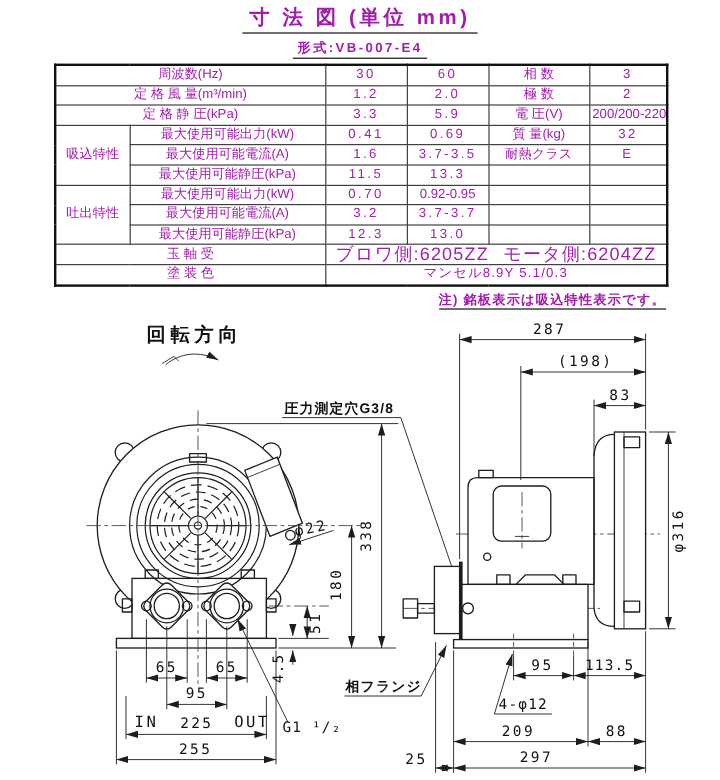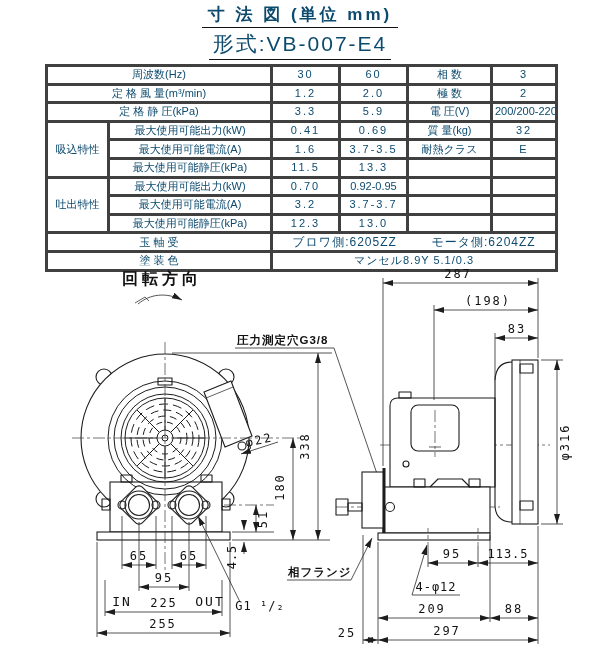--- a/index.html
+++ b/index.html
@@ -1,36 +1,36 @@
 <!DOCTYPE html>
 <html><head>
 <meta charset="utf-8">
 <style>
   html,body{margin:0;padding:0;background:#e8e8e8;}
   .page{position:relative;width:600px;height:650px;background:#ffffff;overflow:hidden;
-        font-family:"Liberation Sans","DejaVu Sans",sans-serif;color:#0c4a6e;}
+        font-family:"Liberation Sans","DejaVu Sans",sans-serif;color:#a21caf;}
   
   .hdr{padding-top:3px;text-align:center;}
   .title{display:inline-block;font-size:17px;letter-spacing:3px;font-weight:bold;
          border-bottom:1.5px solid #111;padding:0 6px 1px 6px;}
   .model{display:block;margin-top:2px;}
-  .model span{display:inline-block;font-size:21px;letter-spacing:2px;font-weight:normal;
+  .model span{display:inline-block;font-size:11px;letter-spacing:2px;font-weight:bold;
          border-bottom:1.5px solid #111;padding:0 4px 1px 4px;}
   
   table.spec{border-collapse:collapse;table-layout:fixed;width:510px;margin:4px 0 0 45px;
              border:2px solid #111;}
-  table.spec td{border:3px solid #404040;height:15.6px;padding:0 2px;font-size:11px;
+  table.spec td{border:1px solid #404040;height:15.6px;padding:0 2px;font-size:11px;
                 text-align:center;overflow:hidden;white-space:nowrap;line-height:1;}
   td.lab{text-align:center;}
   td.sublab{text-align:left;padding-left:3px;font-size:10.5px;}
   td.grp{font-size:11px;margin-left:40px;}
   td.rlab{text-align:left;padding-left:6px;}
   td.val{font-size:11.5px;letter-spacing:2px;}
   td.small{font-size:8.5px;letter-spacing:0;}
-  .bear{display:flex;justify-content:space-around;letter-spacing:1px;font-size:12px;}
+  .bear{display:flex;justify-content:space-around;letter-spacing:1px;font-size:15px;}
   
   .note{width:555px;text-align:right;margin-top:3px;font-size:11px;font-weight:bold;}
   .note span{border-bottom:1px solid #111;padding-bottom:1px;letter-spacing:1px;}
   
   svg.draw{position:absolute;left:0;top:250px;}
   .ln{stroke:#1d1d1d;fill:none;stroke-width:1.1;stroke-linejoin:round;}
   .lnw{stroke:#1d1d1d;fill:#fff;stroke-width:1.1;}
   .thick{stroke-width:3;}
   .thin{stroke-width:.7;}
   .cl{stroke:#3a3a3a;fill:none;stroke-width:.7;stroke-dasharray:12 3 3 3;}
@@ -137,20 +137,23 @@
           </div>
         </td>
       </tr>
       <tr>
         <td colspan="2" class="lab">塗 装 色</td>
         <td colspan="4" class="val" style="letter-spacing:1px">マンセル8.9Y 5.1/0.3</td>
       </tr>
     </tbody>
   </table>
 
+  <div class="note">
+    <span>注) 銘板表示は吸込特性表示です。</span>
+  </div>
 
   <svg class="draw" width="600" height="400" viewBox="0 0 600 400">
     <defs>
       <marker id="arr" markerWidth="11" markerHeight="8" refX="10" refY="4" orient="auto-start-reverse" markerUnits="userSpaceOnUse">
         <path d="M0,1 L10,4 L0,7 z" fill="#1d1d1d"></path>
       </marker>
     </defs>
 
     <g>
       <text class="jt big" x="122" y="34">回転方向</text>

